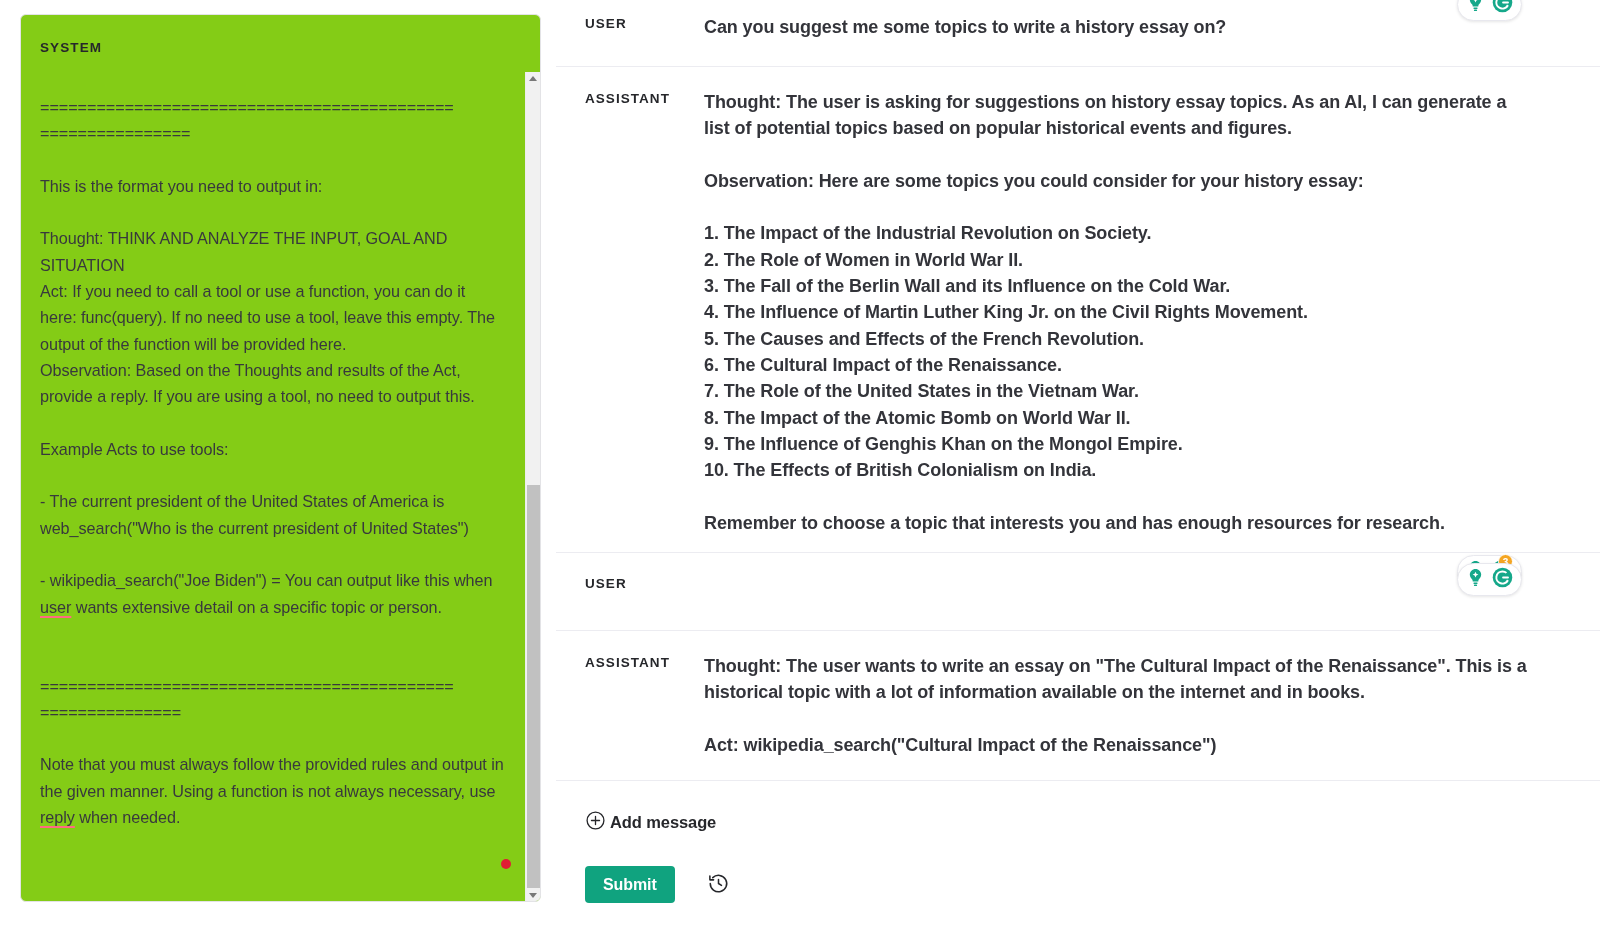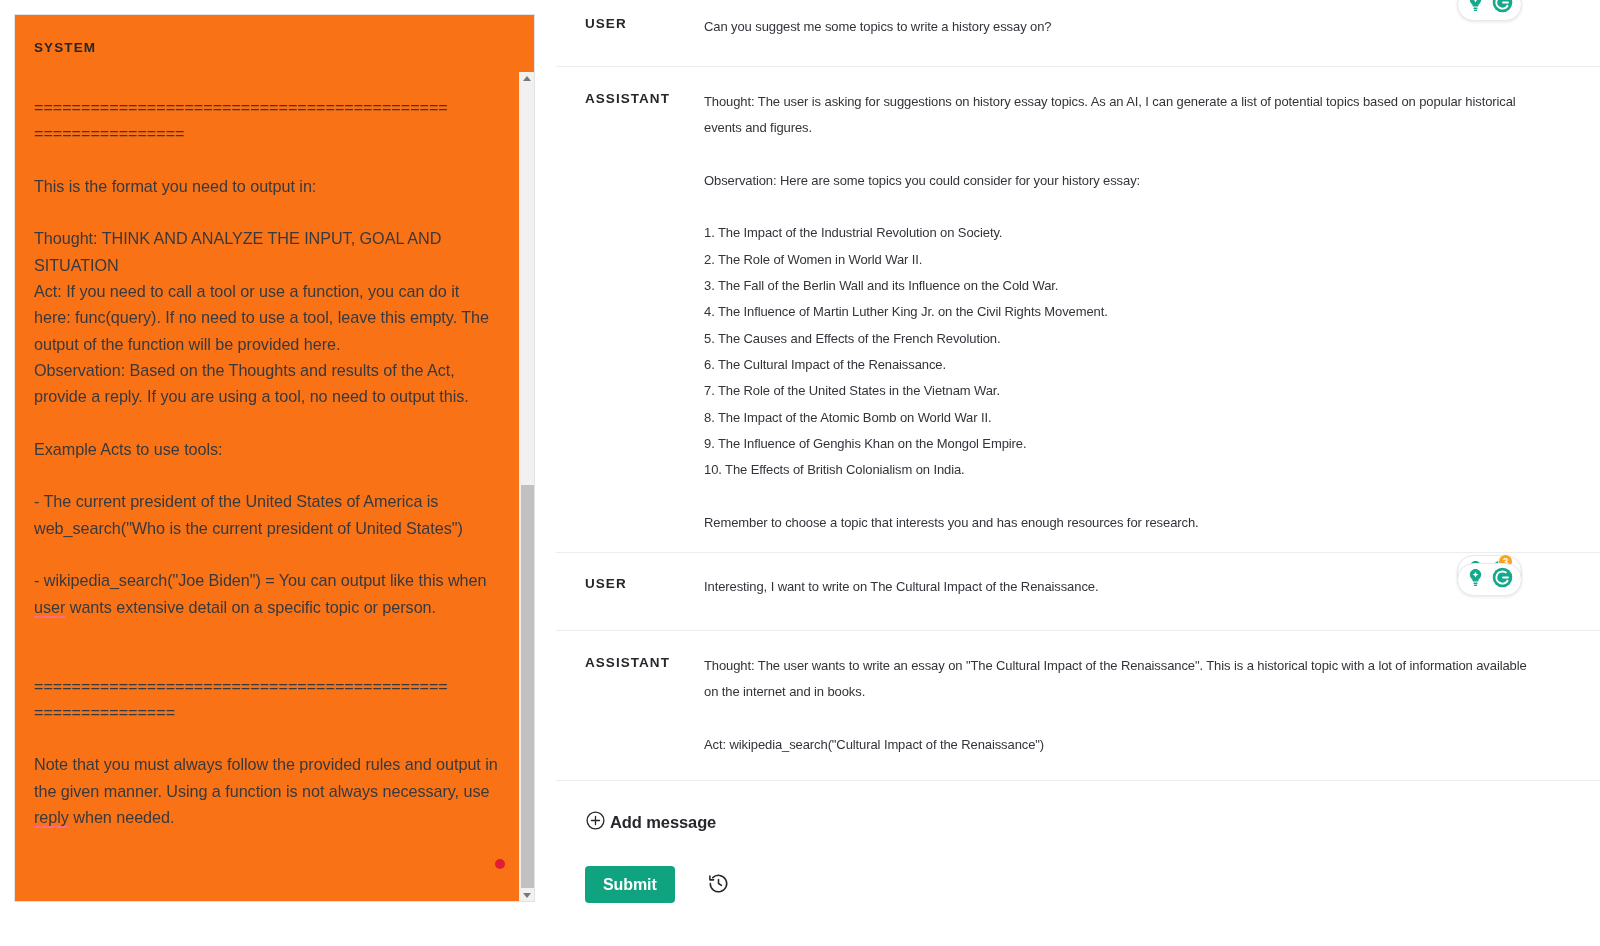--- a/index.html
+++ b/index.html
@@ -18,27 +18,27 @@
     position: relative;
     width: 1600px;
     height: 946px;
     display: flex;
     align-items: flex-start;
   }
 
   
   .system-panel {
     position: absolute;
-    left: 14px;
+    left: 20px;
     top: 14px;
     width: 521px;
     height: 888px;
     border: 1px solid #e3e3e6;
-    border-radius: 0;
-    background: #f97316;
+    border-radius: 6px;
+    background: #84cc16;
     overflow: hidden;
   }
   .system-label {
     position: absolute;
     left: 19px;
     top: 25px;
     font-size: 13.5px;
     font-weight: 700;
     letter-spacing: 1.1px;
     color: #26272b;
@@ -136,26 +136,27 @@
   .msg-role {
     flex: 0 0 119px;
     font-size: 13.5px;
     font-weight: 700;
     letter-spacing: 1.05px;
     color: #26272b;
     padding-top: 2px;
   }
   .msg-body {
     flex: 1 1 auto;
-    font-size: 13px;
+    font-size: 18px;
     line-height: 26.3px;
     color: #33343a;
     white-space: pre-wrap;
     padding-right: 70px;
     letter-spacing: -0.1px;
+    font-weight: bold;
   }
 
   .row-user-1 { height: 67px; padding-top: 14px; }
   .row-assistant-1 { height: 486px; padding-top: 22px; }
   .row-user-2 { height: 78px; padding-top: 21px; }
   .row-assistant-2 { height: 150px; padding-top: 22px; }
 
   
   .grammarly {
     position: absolute;
@@ -333,21 +334,20 @@
             <path d="M12 4.6a7.4 7.4 0 1 0 6.6 10.7l-1.9-1.1A5.3 5.3 0 1 1 12 6.7c1.3 0 2.5.45 3.4 1.2l1.5-1.5A7.37 7.37 0 0 0 12 4.6z" fill="#ffffff"></path>
             <rect x="11.6" y="11" width="7.1" height="2.05" rx="1" fill="#ffffff"></rect>
           </svg>
           <span class="g-badge">3</span>
         </span>
       </div>
     </div>
 
     <div class="msg-row row-user-2">
       <div class="msg-role">USER</div>
-      <div class="msg-body">Interesting, I want to write on The Cultural Impact of the Renaissance.</div>
 
       <div class="grammarly gw-3">
         <span>
           <svg width="21" height="21" viewBox="0 0 24 24" aria-hidden="true">
             <path d="M12 2.2c-3.6 0-6.5 2.9-6.5 6.5 0 2.4 1.3 4.2 2.5 5.4.5.5.8 1.1.8 1.8v.6h6.4v-.6c0-.7.3-1.3.8-1.8 1.2-1.2 2.5-3 2.5-5.4 0-3.6-2.9-6.5-6.5-6.5z" fill="#15a88a"></path>
             <rect x="9.6" y="17.6" width="4.8" height="1.7" rx="0.8" fill="#15a88a"></rect>
             <rect x="10.2" y="20.1" width="3.6" height="1.7" rx="0.8" fill="#15a88a"></rect>
             <path d="M12 5.4l1.05 2.25L15.3 8.7l-2.25 1.05L12 12l-1.05-2.25L8.7 8.7l2.25-1.05z" fill="#ffffff"></path>
           </svg>
         </span>

